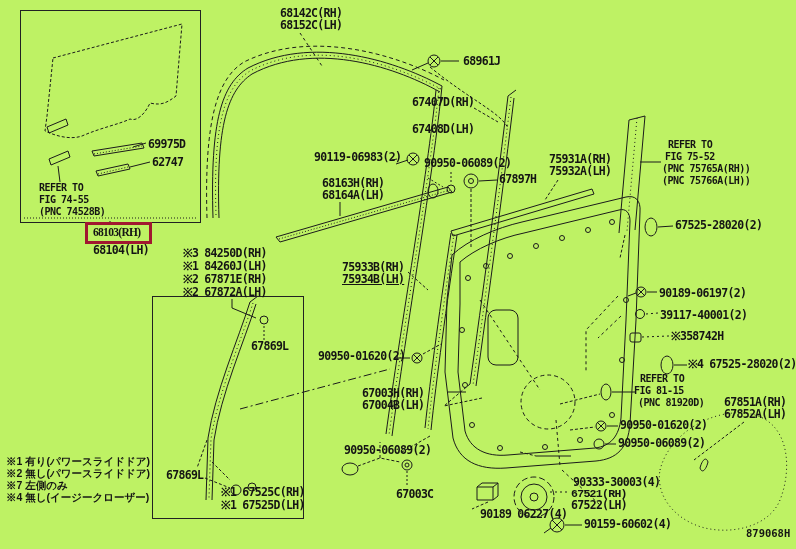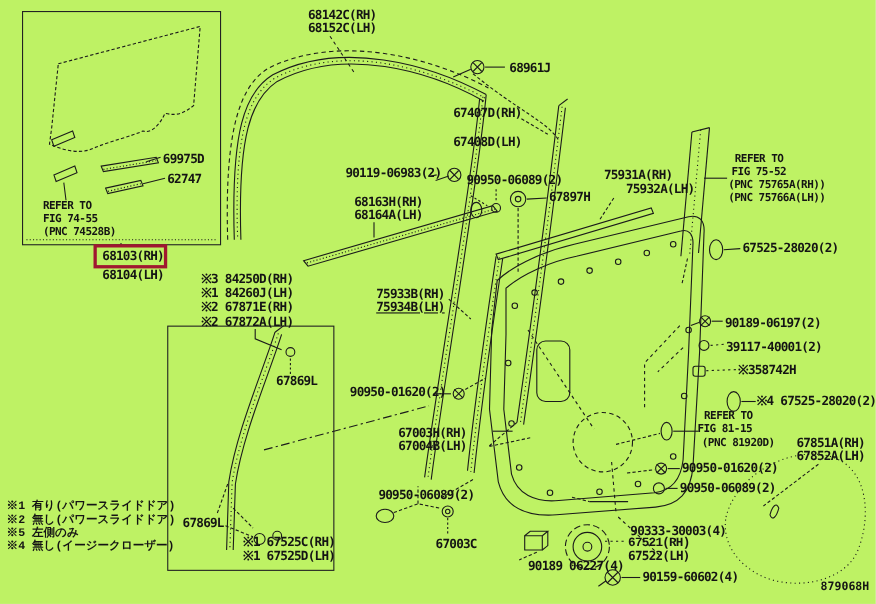--- a/index.html
+++ b/index.html
@@ -5,21 +5,21 @@
   html,body{margin:0;padding:0;background:#e8e8e8;}
   #canvas{position:relative;width:796px;height:549px;background:#ffffff;overflow:hidden;
           font-family:"DejaVu Sans Mono",monospace;}
   #art{position:absolute;left:0;top:0;}
   #art *{vector-effect:non-scaling-stroke;}
   .stroke{stroke:#1b1b1b;fill:none;stroke-width:1;}
   .lbl{position:absolute;font-weight:bold;color:#141414;letter-spacing:-0.7px;
        white-space:pre;line-height:1;}
   .lbl-part{font-size:11.5px;}
   .lbl-note{font-size:10px;letter-spacing:-0.5px;}
-  .lbl-legend{font-size:10.5px;letter-spacing:0;font-family:Liberation Mono, monospace;font-weight:bold;}
+  .lbl-legend{font-size:10.5px;letter-spacing:0;font-family:Liberation Sans, sans-serif;font-weight:bold;}
   .lbl-footer{font-size:10.5px;letter-spacing:0;}
   .box{position:absolute;border:1.5px solid #222;}
   .hlbox{position:absolute;border:3px solid #a01830;}
 </style>
 </head>
 <body>
 
 <div id="canvas" style="background: #bef264; padding-left: 41px;">
 
   <svg id="art" width="796" height="549" viewBox="0 0 796 549">
@@ -253,21 +253,21 @@
   <div id="label-layer">
       <span class="lbl lbl-part" style="left: 280px; top: 8px;">68142C(RH)</span>
       <span class="lbl lbl-part" style="left: 280px; top: 20px;">68152C(LH)</span>
       <span class="lbl lbl-part" style="left: 463px; top: 56px;">68961J</span>
       <span class="lbl lbl-part" style="left: 412px; top: 97px;">67407D(RH)</span>
       <span class="lbl lbl-part" style="left: 412px; top: 109px; margin-top: 15px;">67408D(LH)</span>
       <span class="lbl lbl-part" style="left: 314px; top: 152px;">90119-06983(2)</span>
       <span class="lbl lbl-part" style="left: 424px; top: 158px;">90950-06089(2)</span>
       <span class="lbl lbl-part" style="left: 499px; top: 174px;">67897H</span>
       <span class="lbl lbl-part" style="left: 549px; top: 154px;">75931A(RH)</span>
-      <span class="lbl lbl-part" style="left: 569px; top: 166px;">75932A(LH)</span>
+      <span class="lbl lbl-part" style="left: 549px; top: 166px;">75932A(LH)</span>
       <span class="lbl lbl-note" style="left: 668px; top: 140px;">REFER TO</span>
       <span class="lbl lbl-note" style="left: 665px; top: 152px;">FIG 75-52</span>
       <span class="lbl lbl-note" style="left: 662px; top: 164px;">(PNC 75765A(RH))</span>
       <span class="lbl lbl-note" style="left: 662px; top: 176px;">(PNC 75766A(LH))</span>
       <span class="lbl lbl-part" style="left: 675px; top: 220px;">67525-28020(2)</span>
       <span class="lbl lbl-part" style="left: 322px; top: 178px;">68163H(RH)</span>
       <span class="lbl lbl-part" style="left: 322px; top: 190px;">68164A(LH)</span>
       <span class="lbl lbl-part" style="left: 183px; top: 248px;">※3 84250D(RH)</span>
       <span class="lbl lbl-part" style="left: 183px; top: 261px;">※1 84260J(LH)</span>
       <span class="lbl lbl-part" style="left: 183px; top: 274px;">※2 67871E(RH)</span>
@@ -297,21 +297,21 @@
       <span class="lbl lbl-part" style="left: 221px; top: 500px;">※1 67525D(LH)</span>
       <span class="lbl lbl-part" style="left: 571px; top: 488px; font-family: Liberation Mono, monospace;">67521(RH)</span>
       <span class="lbl lbl-part" style="left: 571px; top: 500px;">67522(LH)</span>
       <span class="lbl lbl-part" style="left: 454px; top: 509px; margin-left: 26px;">90189 06227(4)</span>
       <span class="lbl lbl-part" style="left: 584px; top: 519px;">90159-60602(4)</span>
       <span class="lbl lbl-part" style="left: 148px; top: 139px;">69975D</span>
       <span class="lbl lbl-part" style="left: 152px; top: 157px;">62747</span>
       <span class="lbl lbl-note" style="left: 39px; top: 183px;">REFER TO</span>
       <span class="lbl lbl-note" style="left: 39px; top: 195px;">FIG 74-55</span>
       <span class="lbl lbl-note" style="left: 39px; top: 207px;">(PNC 74528B)</span>
-      <span class="lbl lbl-part" style="left: 93px; top: 227px;">68103(RH)</span>
+      <span class="lbl lbl-part" style="left: 93px; top: 227px; font-family: Liberation Serif, serif;">68103(RH)</span>
       <span class="lbl lbl-part" style="left: 93px; top: 245px;">68104(LH)</span>
       <span class="lbl lbl-legend" style="left: 6px; top: 456px;">※1 有り(パワースライドドア)</span>
       <span class="lbl lbl-legend" style="left: 6px; top: 468px;">※2 無し(パワースライドドア)</span>
-      <span class="lbl lbl-legend" style="left: 6px; top: 480px;">※5 左側のみ</span>
+      <span class="lbl lbl-legend" style="left: 6px; top: 480px;">※7 左側のみ</span>
       <span class="lbl lbl-legend" style="left: 6px; top: 492px;">※4 無し(イージークローザー)</span>
       <span class="lbl lbl-footer" style="left: 746px; top: 528px;">879068H</span>
     </div>
 </div>
 
 </body></html>

